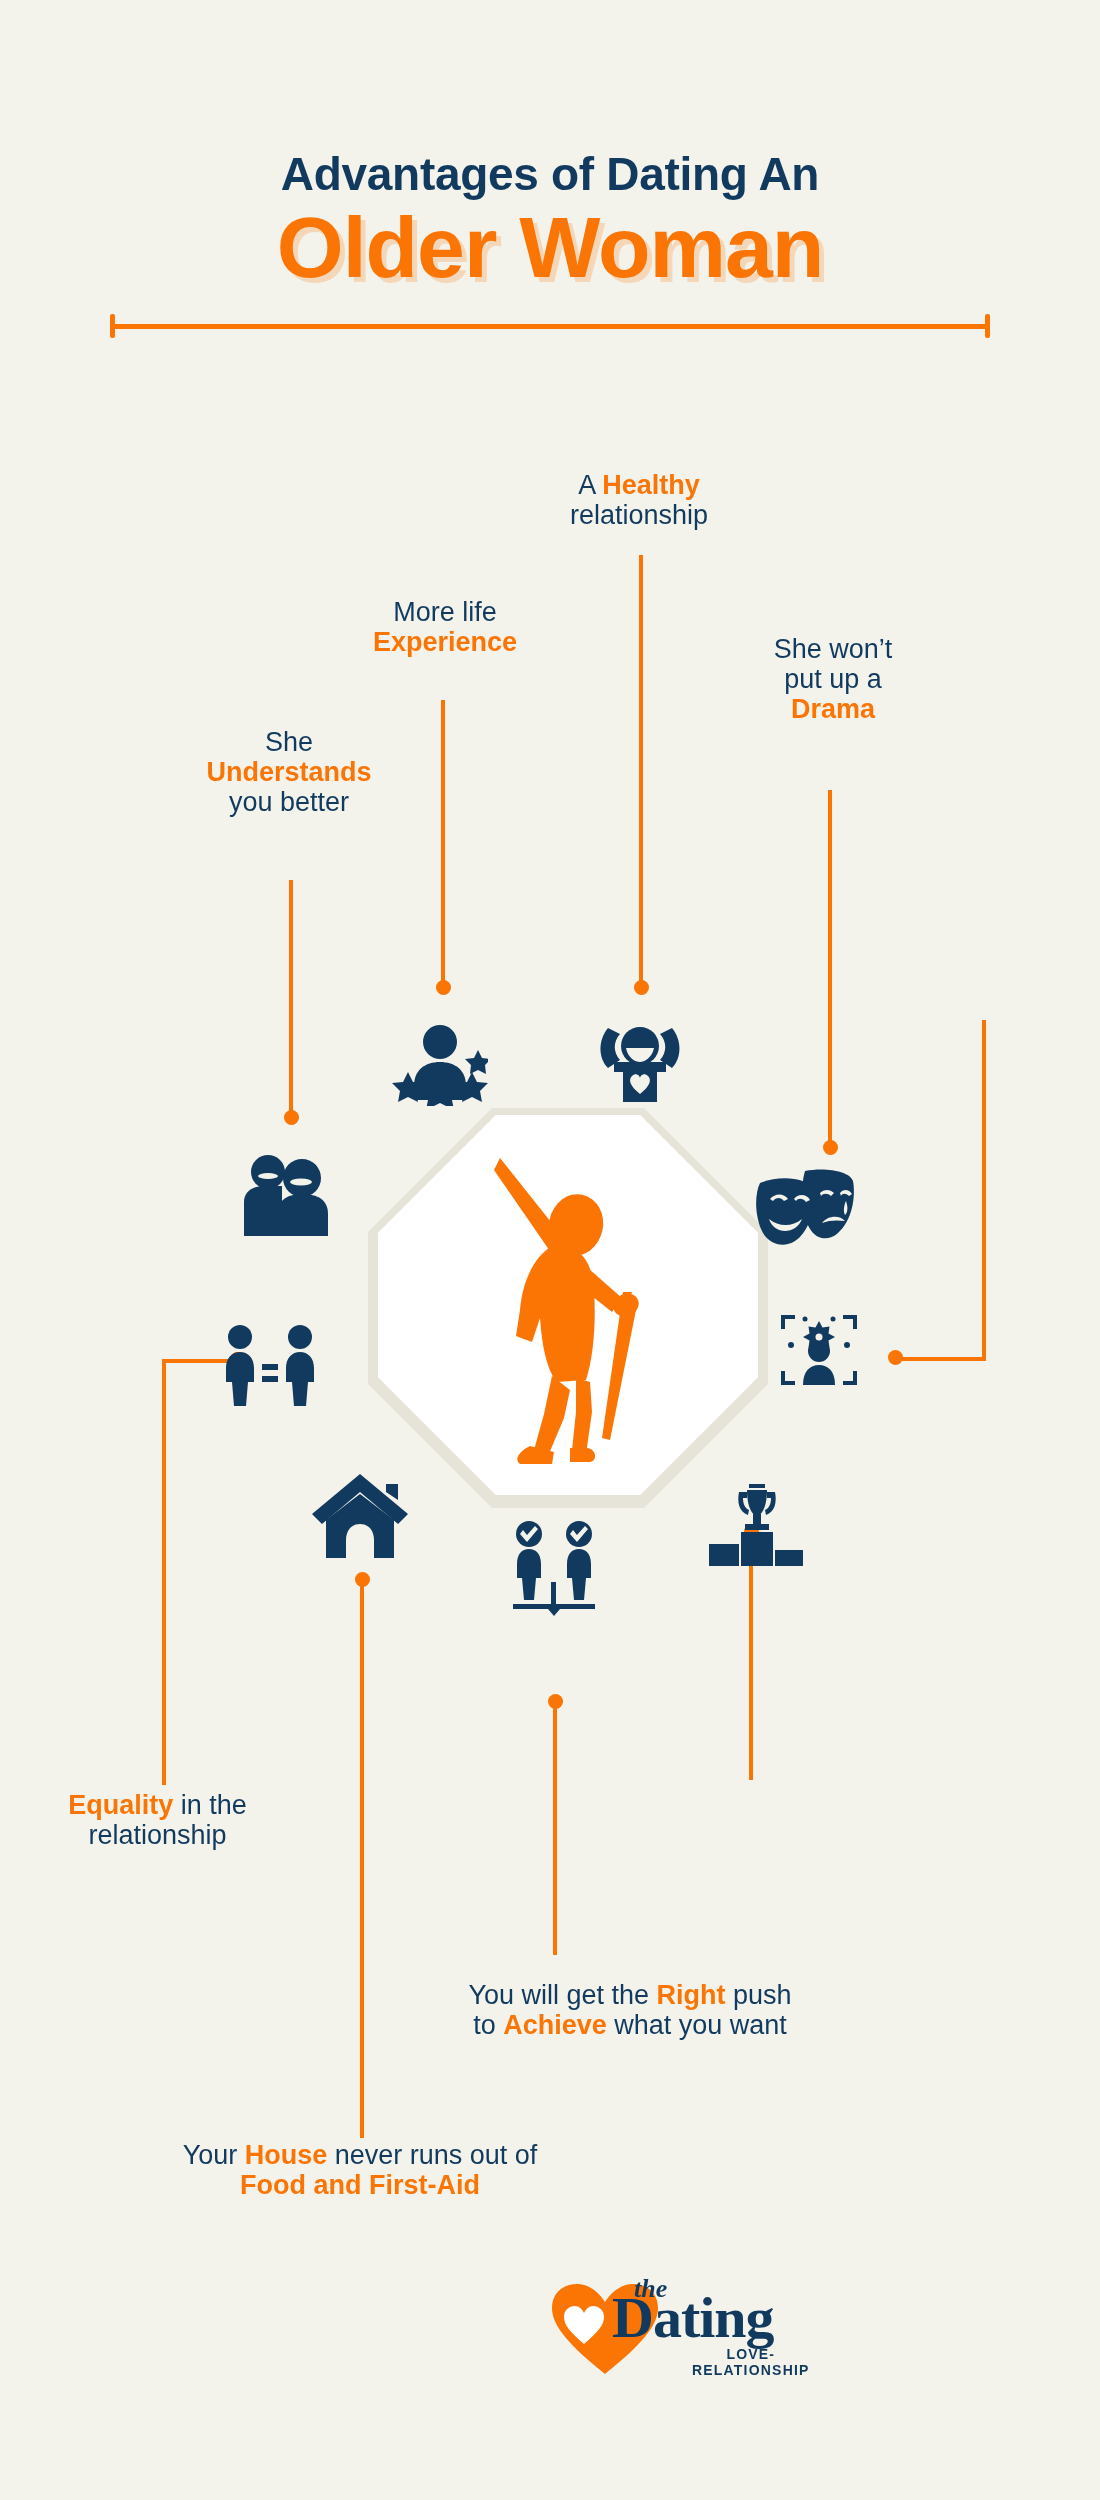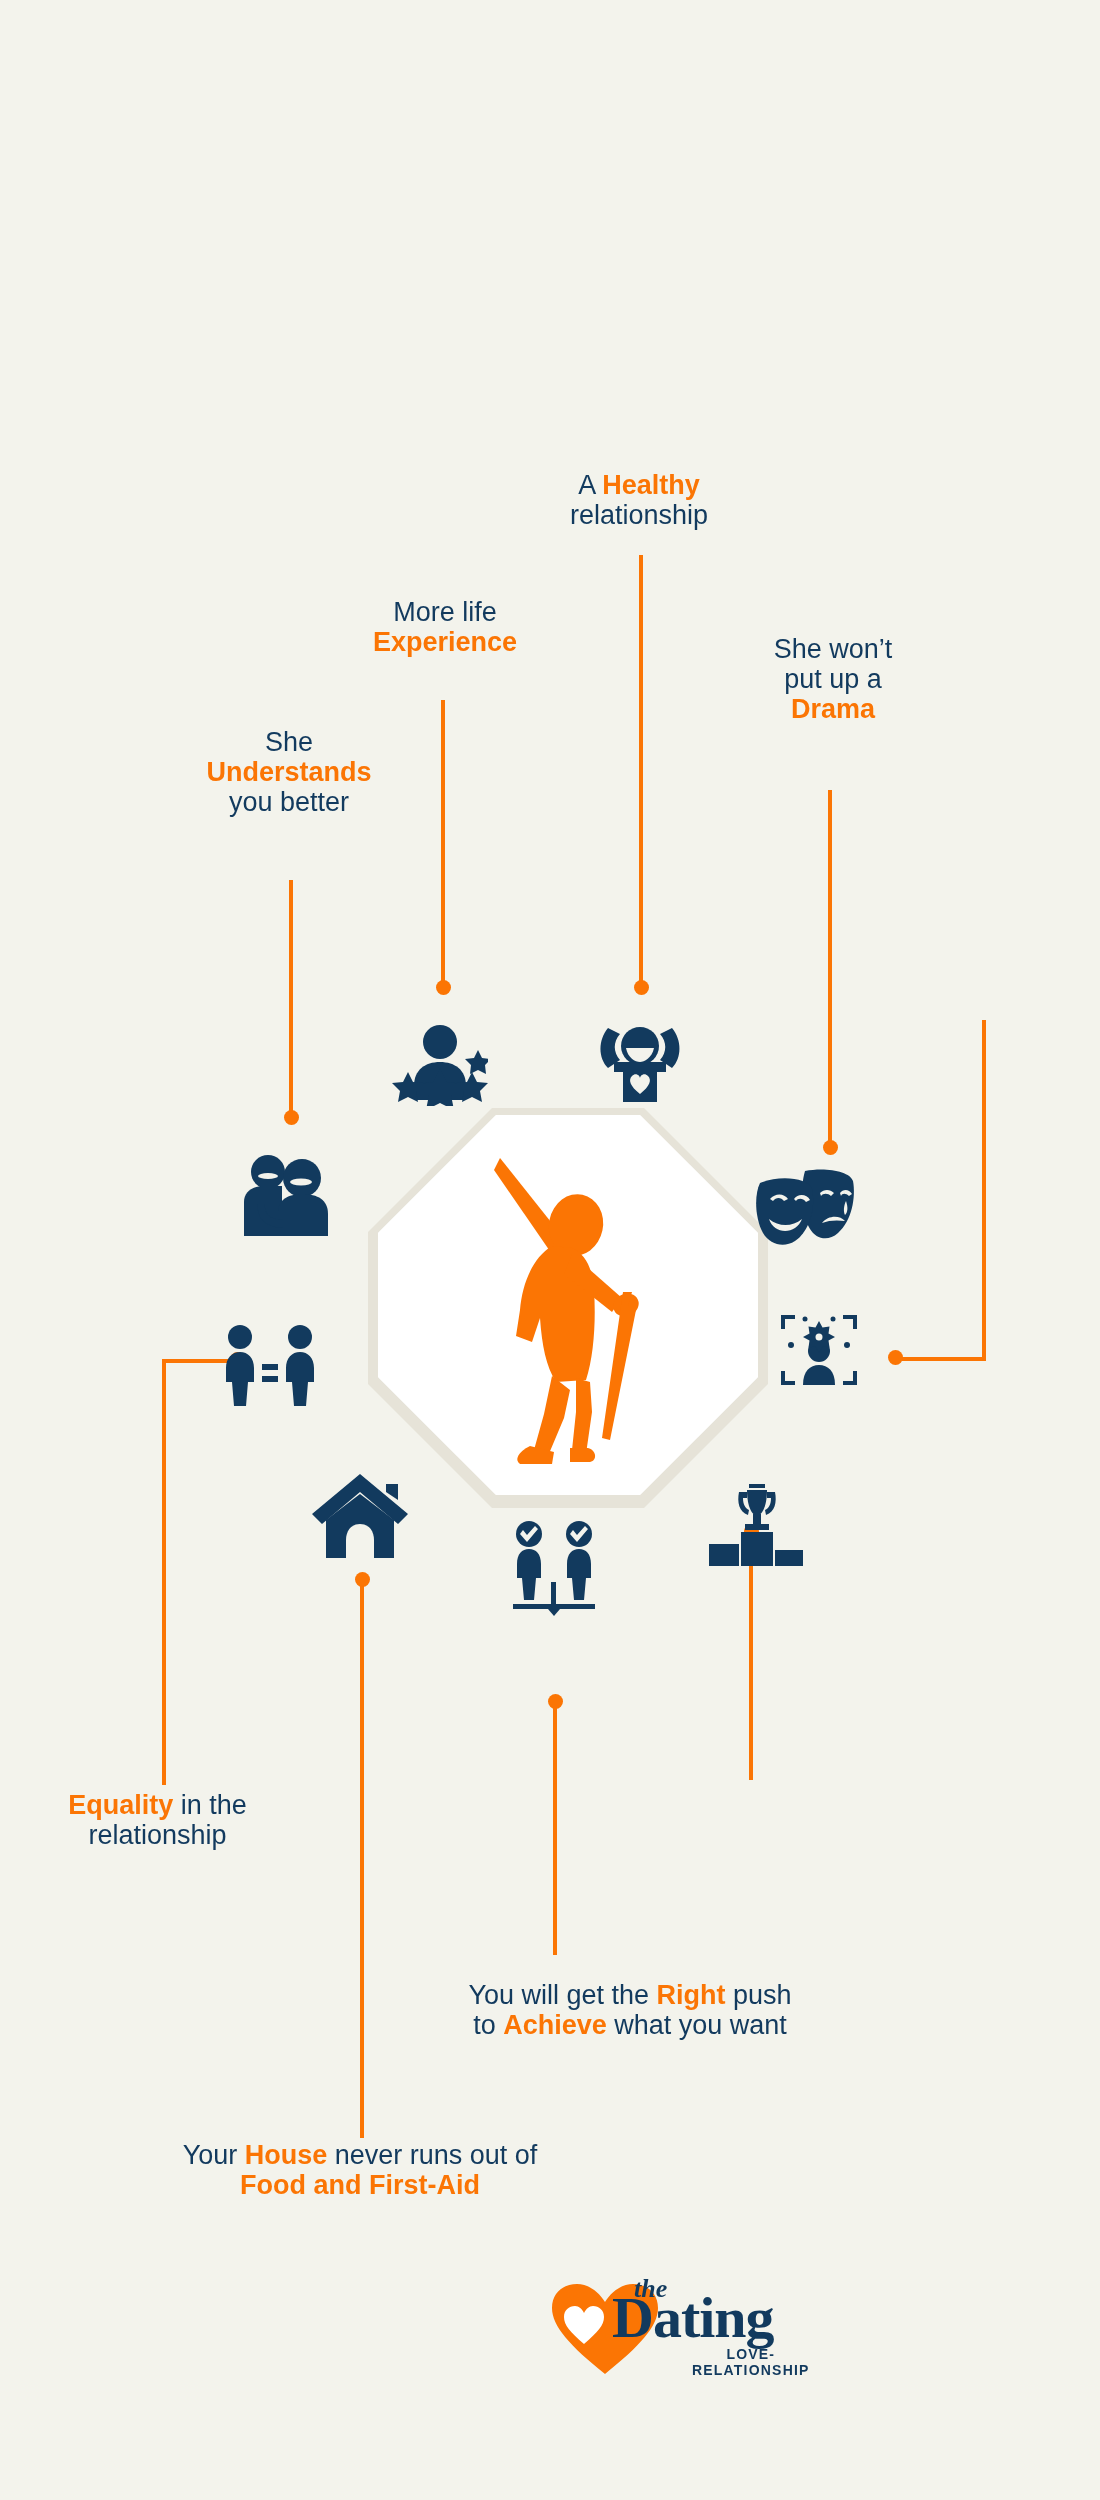--- a/index.html
+++ b/index.html
@@ -71,20 +71,31 @@
   .logo-sub{
     position:absolute;left:94px;top:78px;font-size:14px;font-weight:bold;
     letter-spacing:1.2px;color:#123a5e;margin-left:48px;
   }
 </style>
 </head>
 <body>
 
 <div class="stage">
 
+  <div class="abs" id="header" style="left:0px;top:150px;">
+    <div class="title-top">Advantages of Dating An</div>
+    <div class="title-main">Older Woman</div>
+    <div class="rule-wrap">
+      <div class="rule">
+        <div class="capL"></div>
+        <div class="bar"></div>
+        <div class="capR"></div>
+      </div>
+    </div>
+  </div>
 
   <div class="conn" style="left:639px;top:555px;width:4px;height:435px;">
     <div class="seg" style="left:0;top:0;width:4px;height:435px;"></div>
   </div>
   <div class="dot" style="left:634px;top:980px;"></div>
 
   <div class="conn" style="left:441px;top:700px;width:4px;height:290px;">
     <div class="seg" style="left:0;top:0;width:4px;height:290px;"></div>
   </div>
   <div class="dot" style="left:436px;top:980px;"></div>

